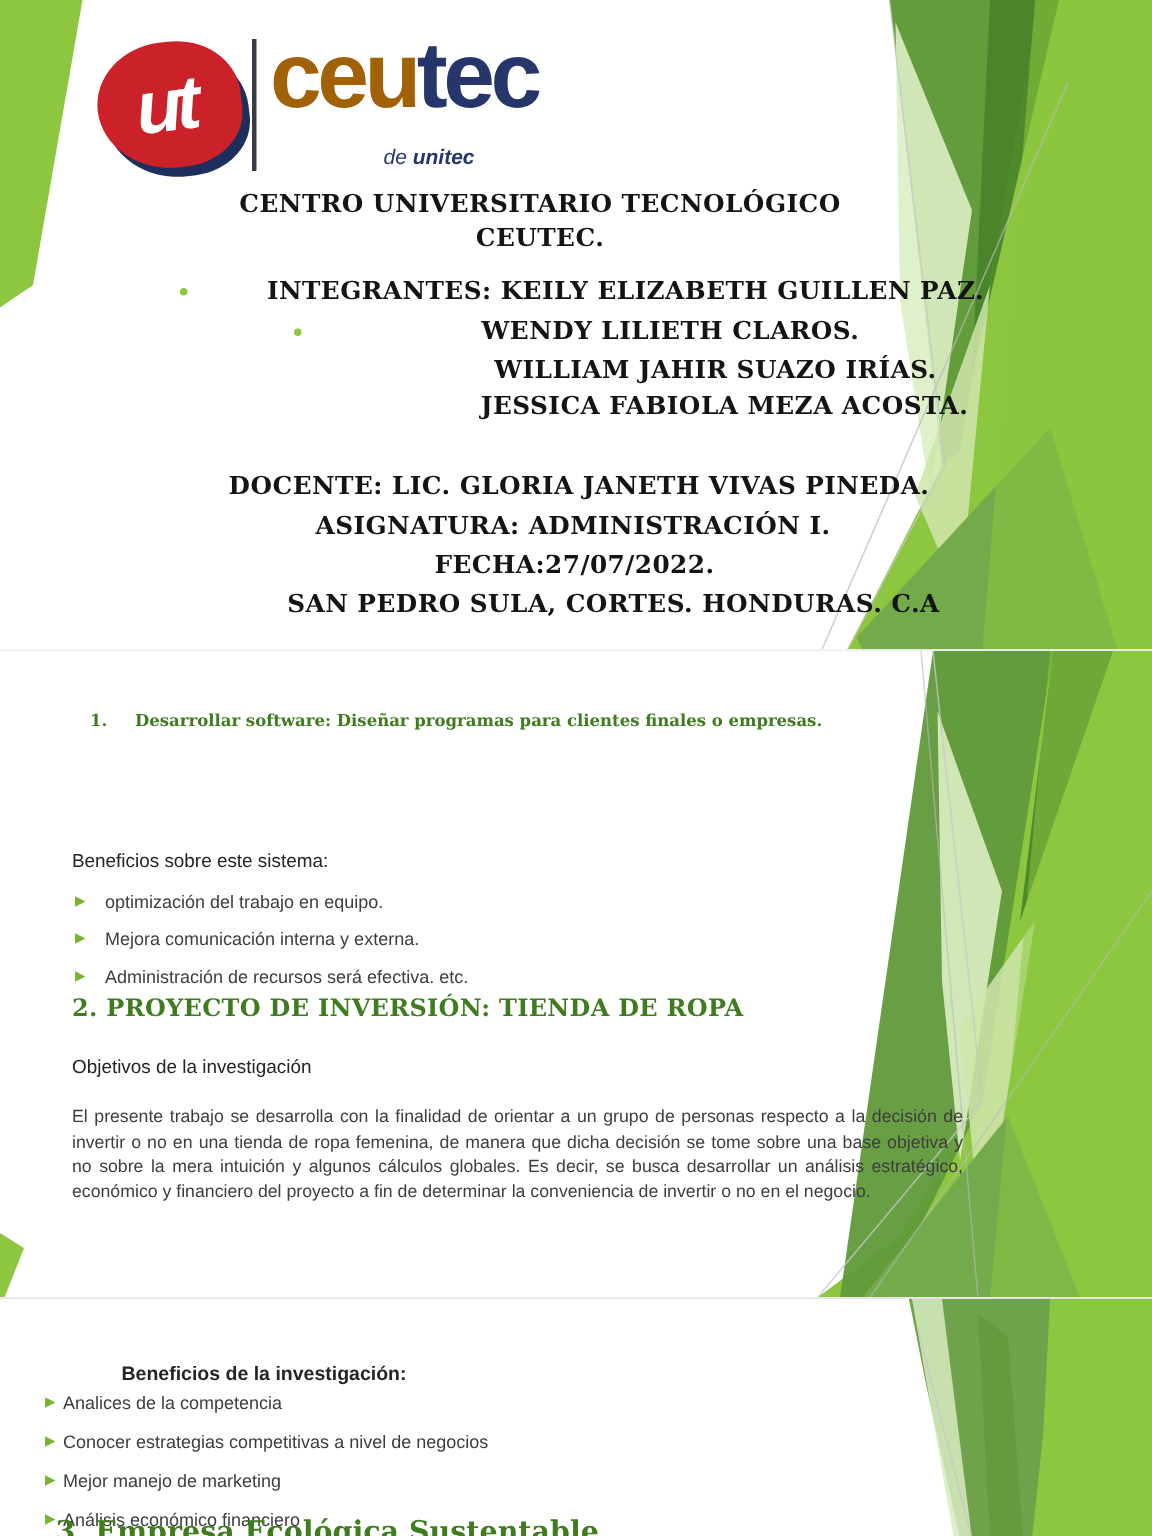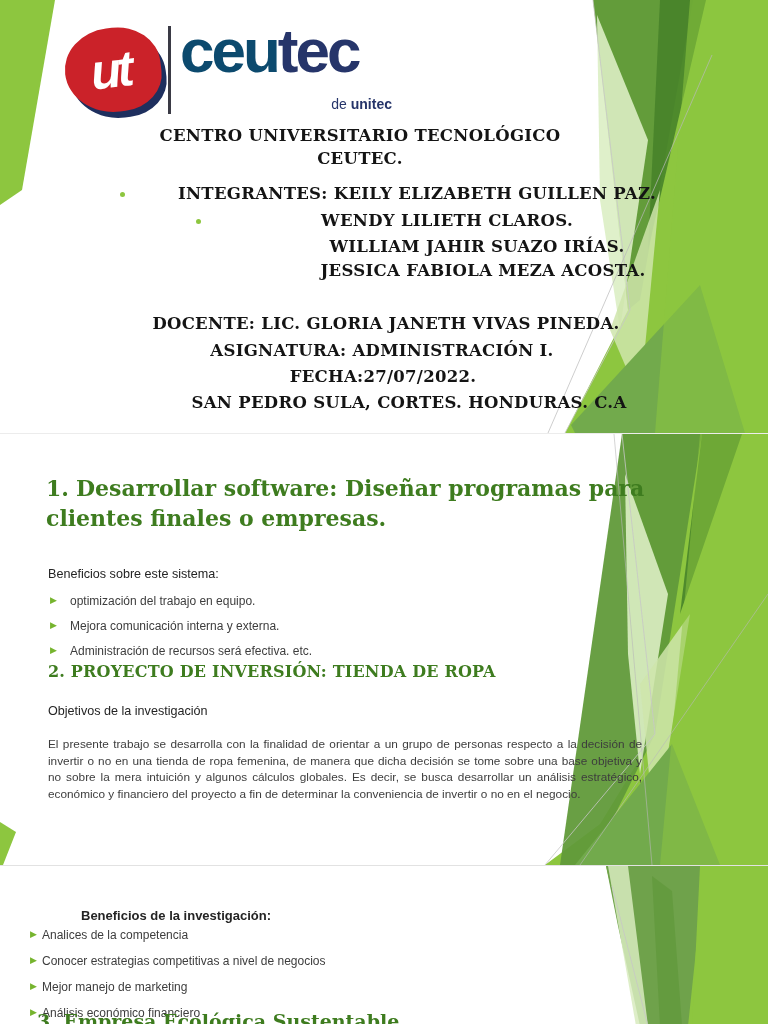--- a/index.html
+++ b/index.html
@@ -18,37 +18,37 @@
   .blob-shadow{position:absolute;left:8px;top:10px;width:96px;height:84px;
     background:#1e2f5e;border-radius:46% 50% 42% 52%;transform:rotate(-7deg);}
   .blob{position:absolute;left:3px;top:4px;width:96px;height:84px;background:#cb2229;
     border-radius:48% 46% 42% 52%;transform:rotate(-7deg);
     display:flex;align-items:center;justify-content:center;}
   .blob-text{color:#fff;font-weight:700;font-style:italic;font-size:50px;
     font-family:"Liberation Sans",sans-serif;letter-spacing:-4px;padding-right:6px;}
   .logo-bar{position:absolute;left:106px;top:2px;width:3px;height:88px;background:#3a3a45;}
   .wordmark{position:absolute;left:118px;top:-4px;font-weight:700;font-size:62px;
     letter-spacing:-3px;line-height:1;font-family:"Liberation Sans",sans-serif;}
-  .word-red{color:#0c4a6e;text-align:right;}
+  .word-red{color:#a16207;text-align:right;}
   .word-blue{color:#26356a;}
-  .tagline{position:absolute;left:118px;top:72px;width:212px;text-align:right;
-    font-size:14px;color:#26356a;}
+  .tagline{position:absolute;left:118px;top:72px;width:212px;text-align:center;
+    font-size:14px;color:#26356a;font-style:italic;}
   .tagline .light{font-weight:400;}
   .tagline .bold{font-weight:700;}
 
   
   .tl{position:absolute;left:0;width:768px;text-align:center;
     font-family:"DejaVu Serif","Liberation Serif",serif;font-weight:700;
     font-size:16.5px;color:#141414;letter-spacing:0.3px;white-space:nowrap;}
   .dot{position:absolute;width:5px;height:5px;border-radius:50%;background:#8dc63f;}
 
   
   .h-green{font-family:"DejaVu Serif","Liberation Serif",serif;font-weight:700;
     color:#3e7c1f;}
-  .sec1-head{position:absolute;left:46px;top:40px;width:600px;font-size:22px;line-height:1.35;}
+  .sec1-head{position:absolute;left:60px;top:40px;width:600px;font-size:11px;line-height:1.35;}
   .sec1-head .num{display:inline-block;width:30px;}
   .para{position:absolute;left:48px;width:594px;font-size:11.8px;line-height:1.42;
     color:#3d3d3d;text-align:justify;}
   .subhead{position:absolute;left:48px;font-size:12.6px;font-weight:400;color:#242424;}
   .blist{position:absolute;left:50px;list-style:none;margin:0;padding:0;}
   .blist li{position:relative;padding-left:20px;margin-bottom:11px;font-size:12px;color:#3d3d3d;}
   .blist li .tri{position:absolute;left:0;top:1px;color:#76b42e;font-size:9px;}
   .h2-green{position:absolute;left:48px;font-size:16px;letter-spacing:0.2px;}
   .p3-subhead{position:absolute;left:37px;font-size:13px;font-weight:700;color:#242424;}
   .p3-list{position:absolute;left:30px;list-style:none;margin:0;padding:0;}

